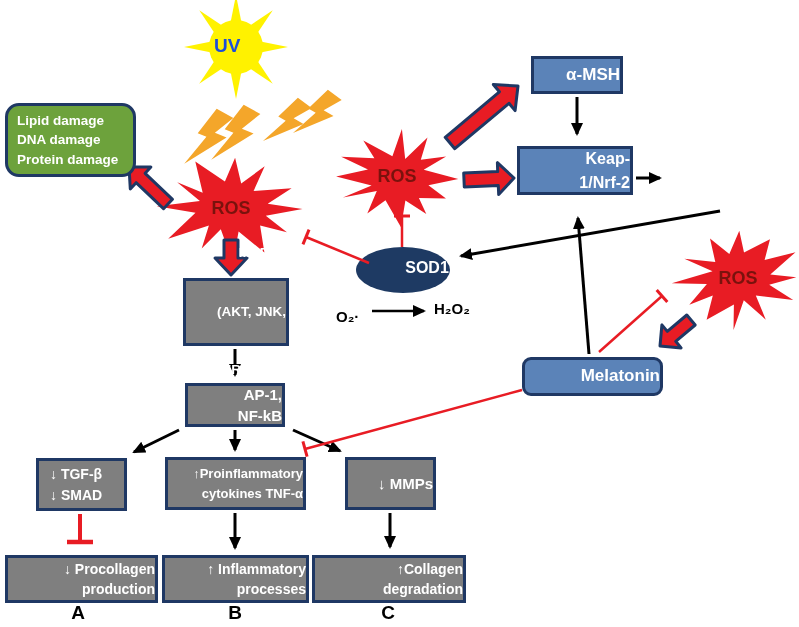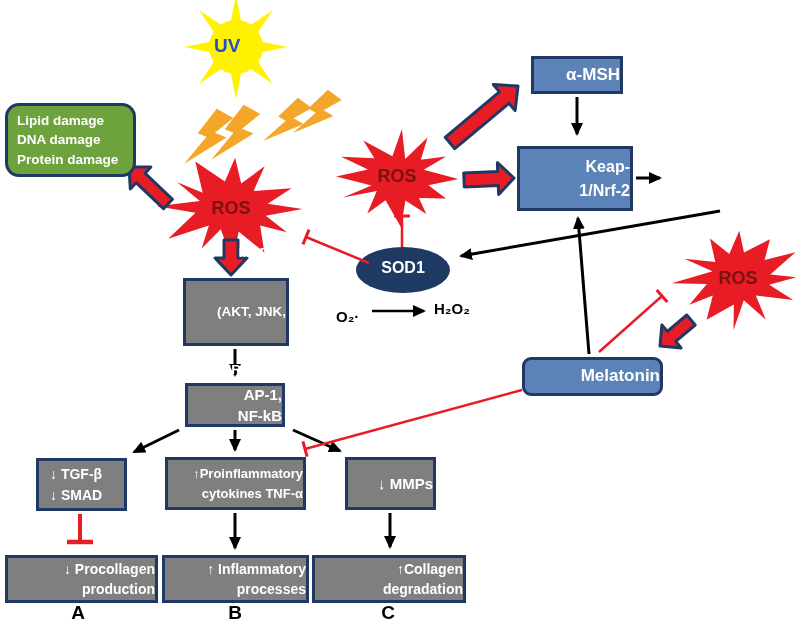--- a/index.html
+++ b/index.html
@@ -15,39 +15,39 @@
     text-align:center;line-height:1.3;
   }
   .blue{background:var(--blue);}
   .green{background:var(--green);}
   .freetext{position:absolute;font-weight:bold;white-space:nowrap;}
   .ln{white-space:nowrap;}
 
   #damage-box{left:5px;top:103px;width:131px;height:74px;border-radius:14px;
     align-items:flex-start;padding-left:9px;font-size:13.5px;line-height:1.45;}
   #amsh-box{left:531px;top:56px;width:92px;height:38px;font-size:17px;}
-  #keap-box{left:517px;top:146px;width:116px;height:65px;font-size:16px;line-height:1.45;padding-left:40px;}
+  #keap-box{left:517px;top:146px;width:116px;height:49px;font-size:16px;line-height:1.45;padding-left:40px;}
   #antiox-box{left:667px;top:146px;width:131px;height:64px;font-size:16px;line-height:1.4;}
   #mapks-box{left:183px;top:278px;width:106px;height:68px;font-size:13.5px;line-height:1.4;gap:40px;}
   #ap1-box{left:185px;top:383px;width:100px;height:44px;font-size:15px;line-height:1.4;}
   #tgf-box{left:36px;top:458px;width:91px;height:53px;font-size:14px;
     align-items:flex-start;padding-left:11px;line-height:1.5;}
   #proinf-box{left:165px;top:457px;width:141px;height:53px;font-size:13px;line-height:1.5;}
   #mmps-box{left:345px;top:457px;width:91px;height:53px;font-size:15px;}
   #procollagen-box{left:5px;top:555px;width:153px;height:48px;font-size:14px;line-height:1.45;}
   #inflammatory-box{left:162px;top:555px;width:147px;height:48px;font-size:14px;line-height:1.45;}
   #collagen-box{left:312px;top:555px;width:154px;height:48px;font-size:14px;line-height:1.45;}
   #melatonin-box{left:522px;top:357px;width:141px;height:39px;border-radius:9px;font-size:17px;}
 
   #uv-label{left:214px;top:35px;width:44px;text-align:left;font-size:19px;color:#1d4ed8;}
   .ros-label{width:80px;text-align:center;font-size:18px;color:var(--rosText);}
   #ros-left{left:191px;top:198px;}
   #ros-mid{left:357px;top:166px;}
   #ros-right{left:698px;top:268px;}
-  #sod1-label{left:358px;top:259px;width:90px;text-align:center;font-size:16px;color:#fff;}
+  #sod1-label{left:358px;top:259px;width:90px;text-align:center;font-size:16px;color:#fff;padding-left:24px;}
   #o2-label{left:336px;top:300px;font-size:15px;color:#000;margin-top:8px;}
   #h2o2-label{left:434px;top:300px;font-size:15px;color:#000;}
   .abc{width:40px;text-align:center;font-size:19px;color:#000;}
   #label-a{left:58px;top:602px;}
   #label-b{left:215px;top:602px;}
   #label-c{left:368px;top:602px;}
 </style>
 </head>
 <body>
 

